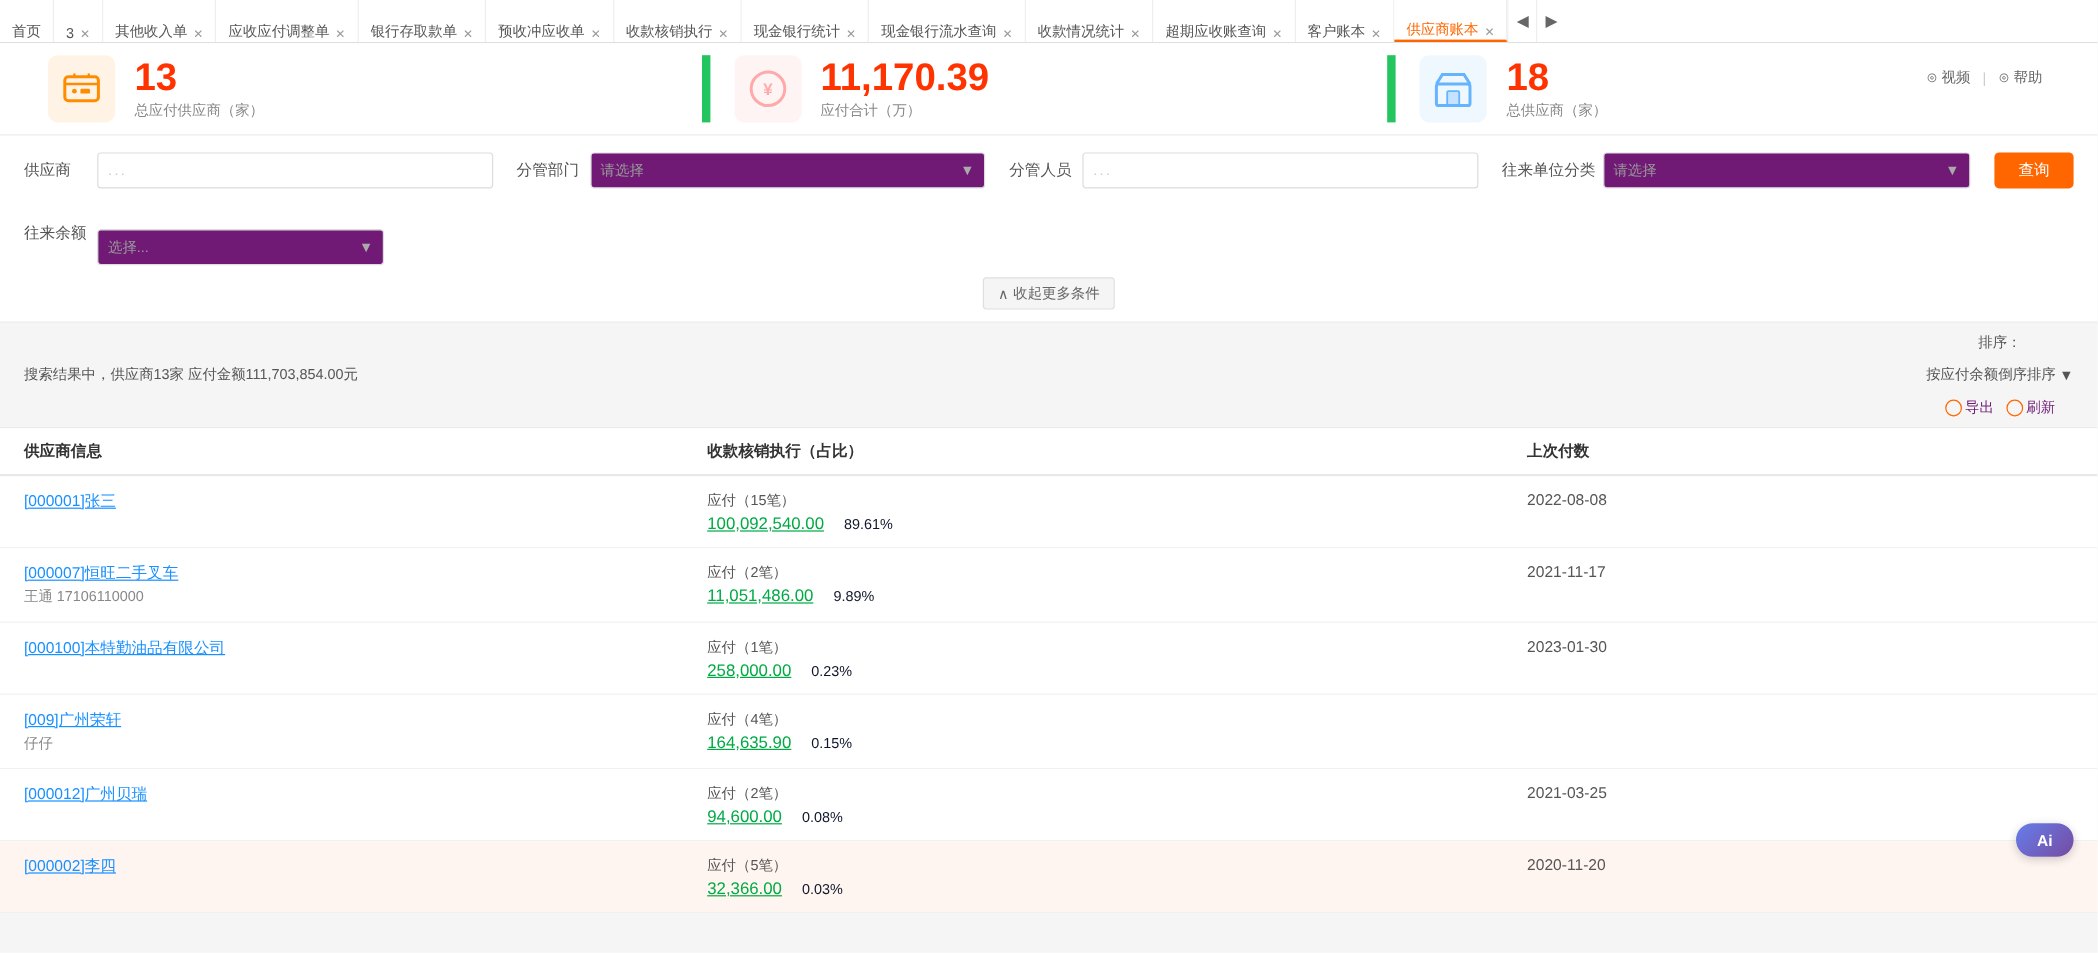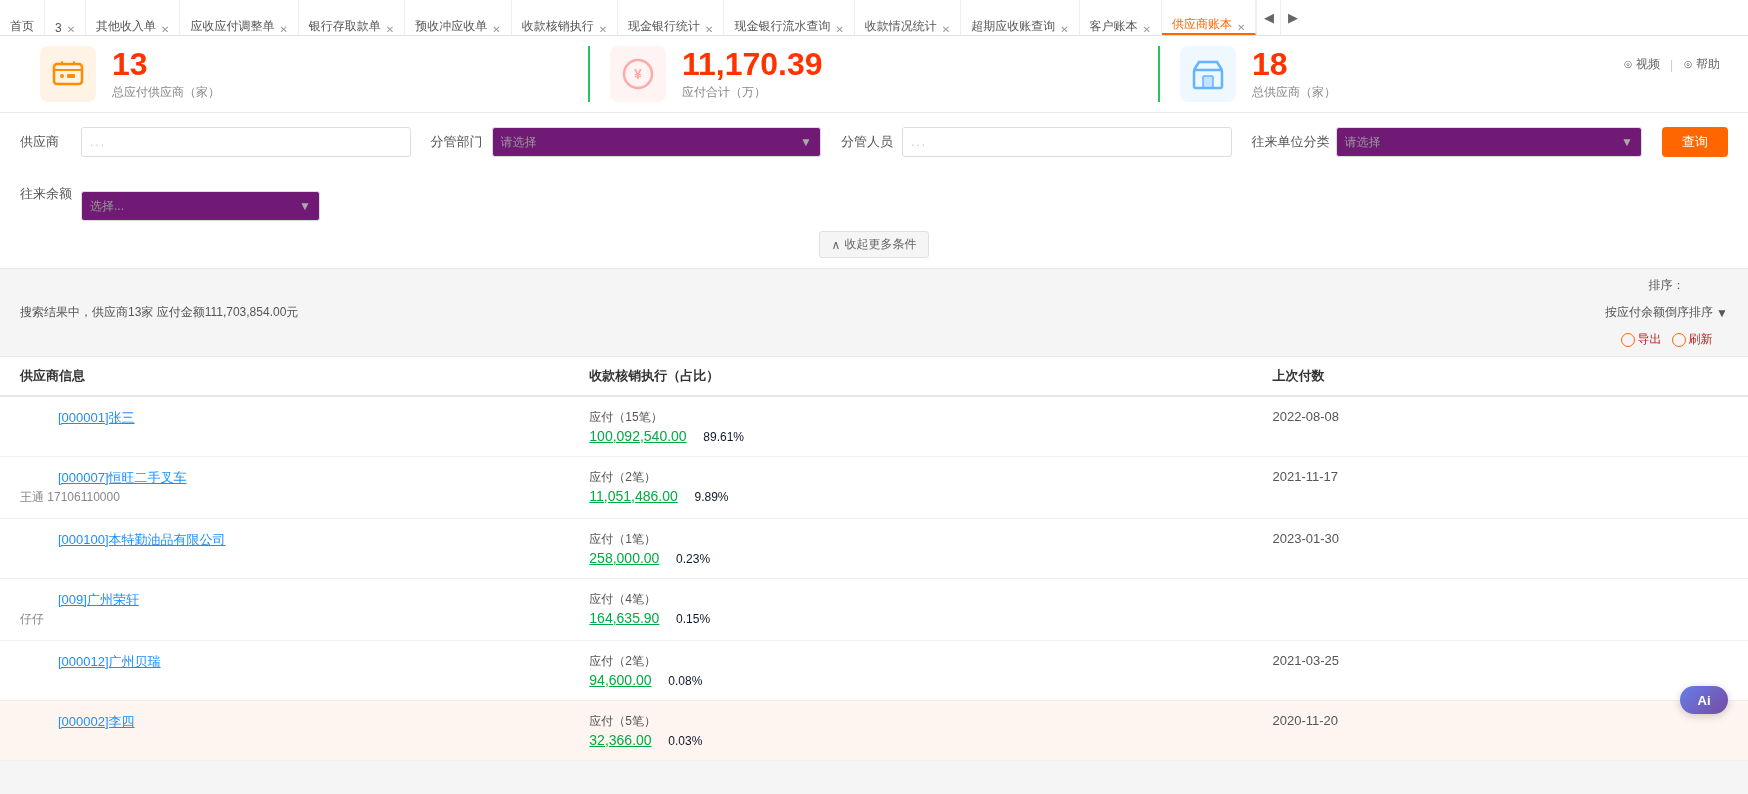--- a/index.html
+++ b/index.html
@@ -25,21 +25,21 @@
       border-left: 1px solid #eee; flex-shrink: 0;
     }
 
     
     .stats-row {
       display: flex; background: #fff; border-bottom: 1px solid #e8e8e8;
       padding: 10px 20px; align-items: center;
     }
     .stat-block {
       display: flex; align-items: center; flex: 1; padding: 0 20px;
-      border-right: 2px solid #22c55e;
+      border-right: 7px solid #22c55e;
     }
     .stat-block:last-child { border-right: none; }
     .stat-icon {
       width: 56px; height: 56px; border-radius: 8px; display: flex;
       align-items: center; justify-content: center; margin-right: 16px; flex-shrink: 0;
     }
     .stat-icon.orange { background: rgba(255,140,0,0.1); color: #ff8c00; font-size: 28px; }
     .stat-icon.pink { background: rgba(255,150,150,0.1); color: #ff9999; font-size: 28px; }
     .stat-icon.blue { background: rgba(100,180,255,0.1); color: #64b4ff; font-size: 28px; }
     .stat-content .stat-number { font-size: 32px; font-weight: bold; color: #ff3300; line-height: 1; }
@@ -89,40 +89,40 @@
     }
     .result-bar .sort-area { display: flex; align-items: center; gap: 10px; flex-direction: column; }
     .sort-label { color: #555; }
     .sort-btn {
       display: flex; align-items: center; gap: 3px; cursor: pointer; color: #555;
       font-size: 12px;
     }
     .action-btns { display: flex; align-items: center; gap: 10px; }
     .action-btn {
       display: flex; align-items: center; gap: 3px; cursor: pointer;
-      color: #b91c1c; font-size: 12px;
+      color: #701a75; font-size: 12px;
     }
     .action-btn .circle { width: 14px; height: 14px; border-radius: 50%; border: 1.5px solid #ff6600; display: inline-block; }
 
     
     .table-wrapper { background: #fff; }
     .table-header {
       display: flex; padding: 10px 20px; border-bottom: 2px solid #e8e8e8;
       font-size: 13px; font-weight: bold; color: #333; background: #fff;
     }
     .col-supplier { flex: 2.5; }
     .col-transaction { flex: 3; }
     .col-lastpay { flex: 2; }
     .table-row {
       display: flex; padding: 12px 20px; border-bottom: 1px solid #f0f0f0;
       align-items: flex-start; background: #fff;
     }
     .table-row.highlighted { background: #fff5f0; }
     .supplier-name {
-      color: #1890ff; cursor: pointer; font-size: 13px; text-decoration: underline; margin-left: 38px;
+      color: #1890ff; cursor: pointer; font-size: 13px; text-decoration: underline;
     }
     .supplier-sub { font-size: 12px; color: #888; margin-top: 2px; }
     .trans-label { font-size: 12px; color: #555; }
     .trans-amount { color: #00aa44; font-size: 14px; font-weight: 500; margin-top: 2px; text-decoration: underline; cursor: pointer; }
     .trans-pct { font-size: 12px; color: #0f172a; margin-left: 10px; }
     .trans-row { display: flex; align-items: baseline; gap: 0; }
     .last-pay { font-size: 13px; color: #555; }
 
     
     ::-webkit-scrollbar { width: 6px; }
@@ -222,21 +222,21 @@
           <rect x="4" y="14" width="28" height="18" rx="2" fill="none" stroke="#64b4ff" stroke-width="2.5"></rect>
           <path d="M4 14l5-8h18l5 8" stroke="#64b4ff" stroke-width="2.5" fill="none"></path>
           <rect x="13" y="20" width="10" height="12" rx="1" fill="#64b4ff" opacity="0.3"></rect>
           <rect x="13" y="20" width="10" height="12" rx="1" fill="none" stroke="#64b4ff" stroke-width="1.5"></rect>
         </svg>
     </div>
     <div class="stat-content">
       <div class="stat-number">18</div>
       <div class="stat-label">总供应商（家）</div>
     </div>
-    <div class="top-right" style="position:absolute;right:8px;top:10px;">
+    <div class="top-right" style="position:absolute;right:26px;top:10px;">
       <span>⊙ <span>视频</span></span>
       <span class="divider-v">|</span>
       <span>⊙ <span>帮助</span></span>
     </div>
   </div>
 </div>
 
 <div class="filter-area">
   <div class="filter-row">
     <div class="filter-item">

